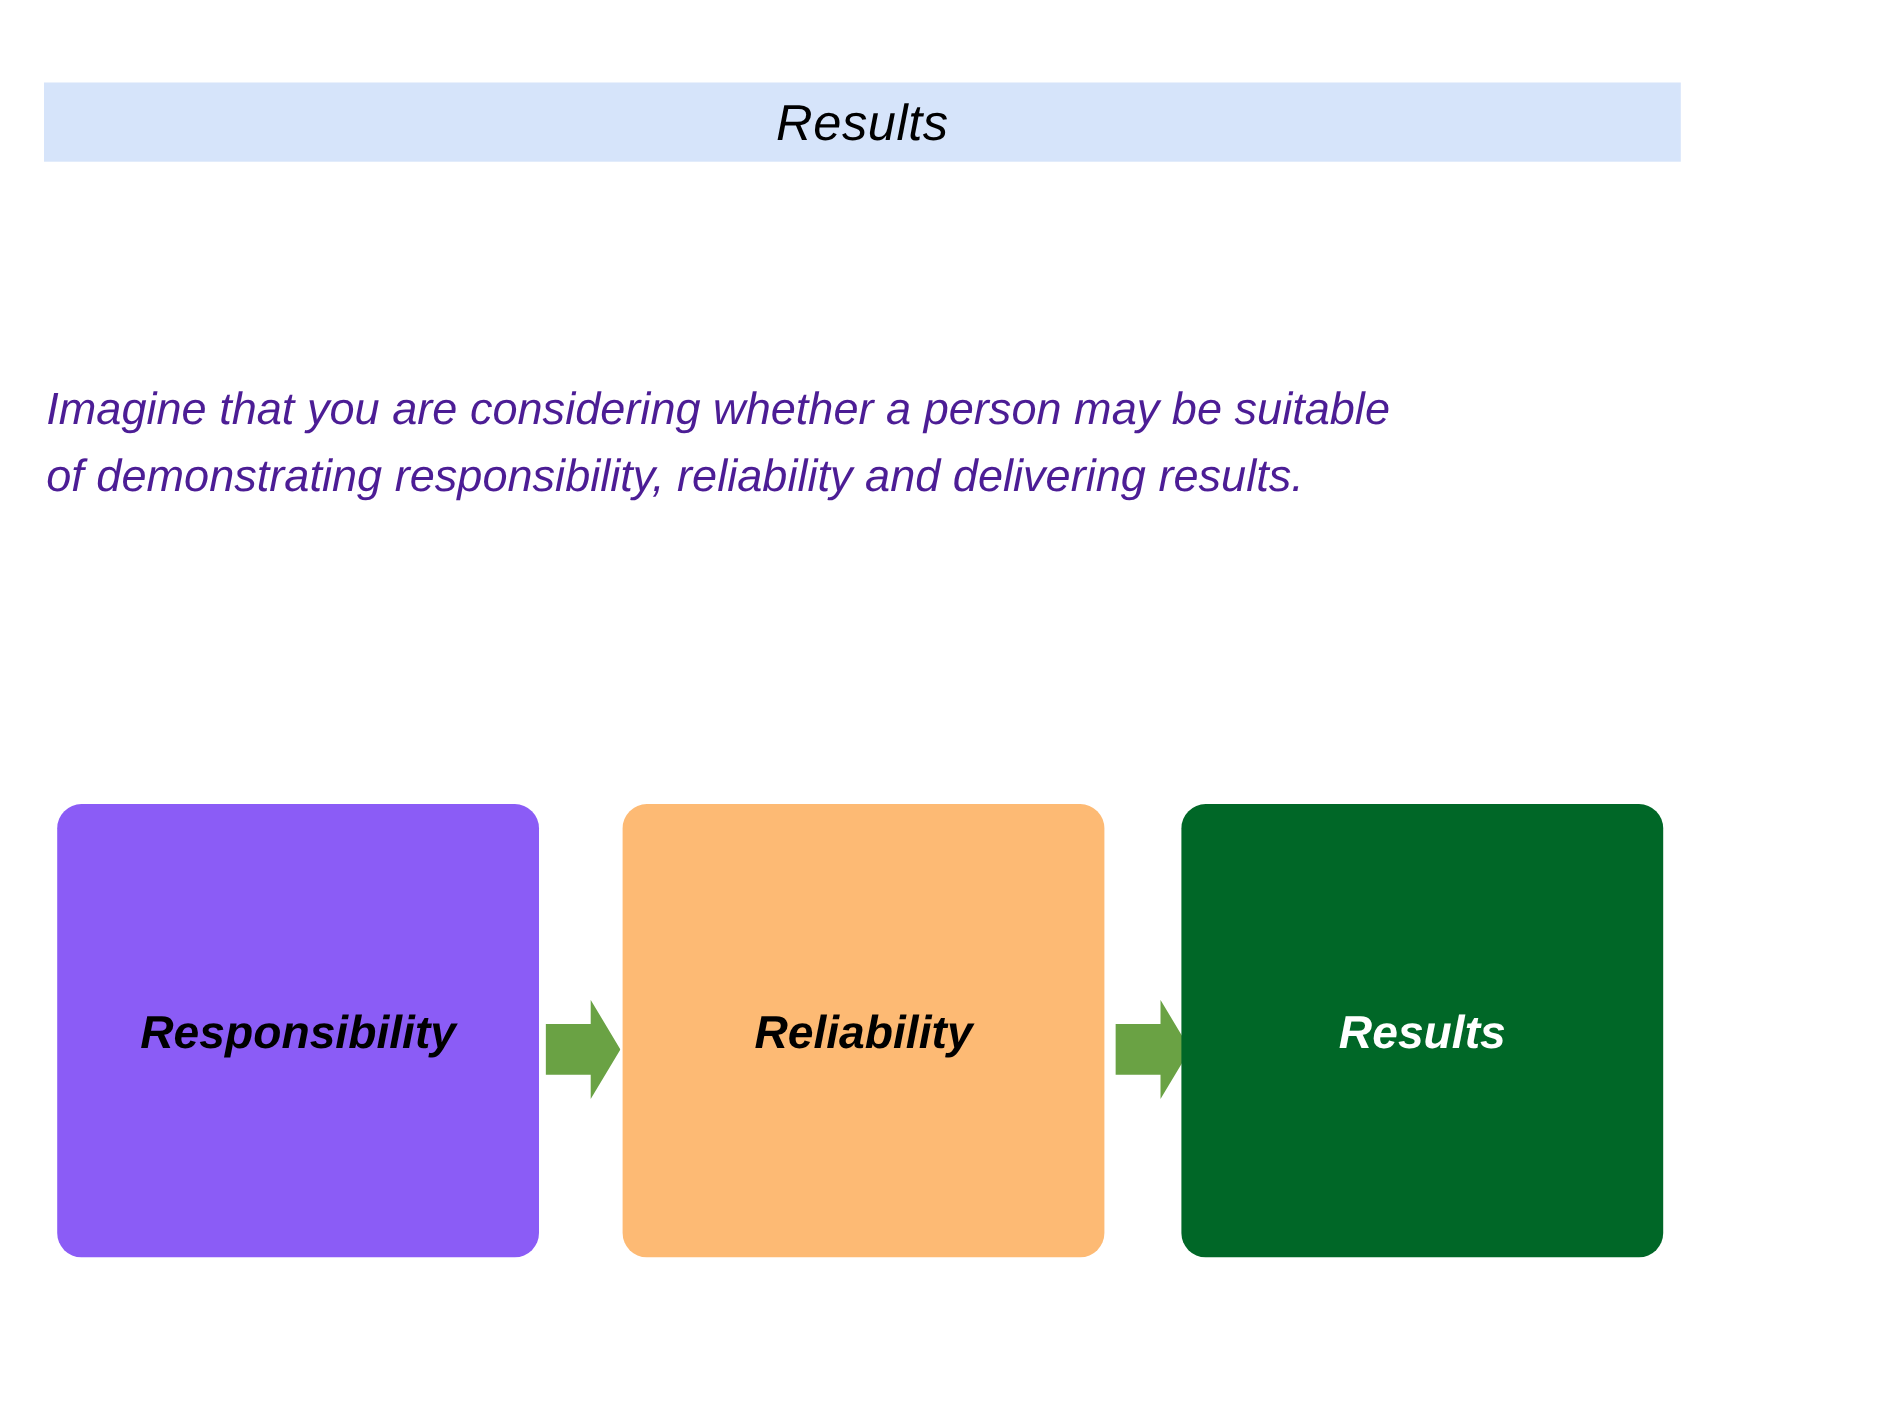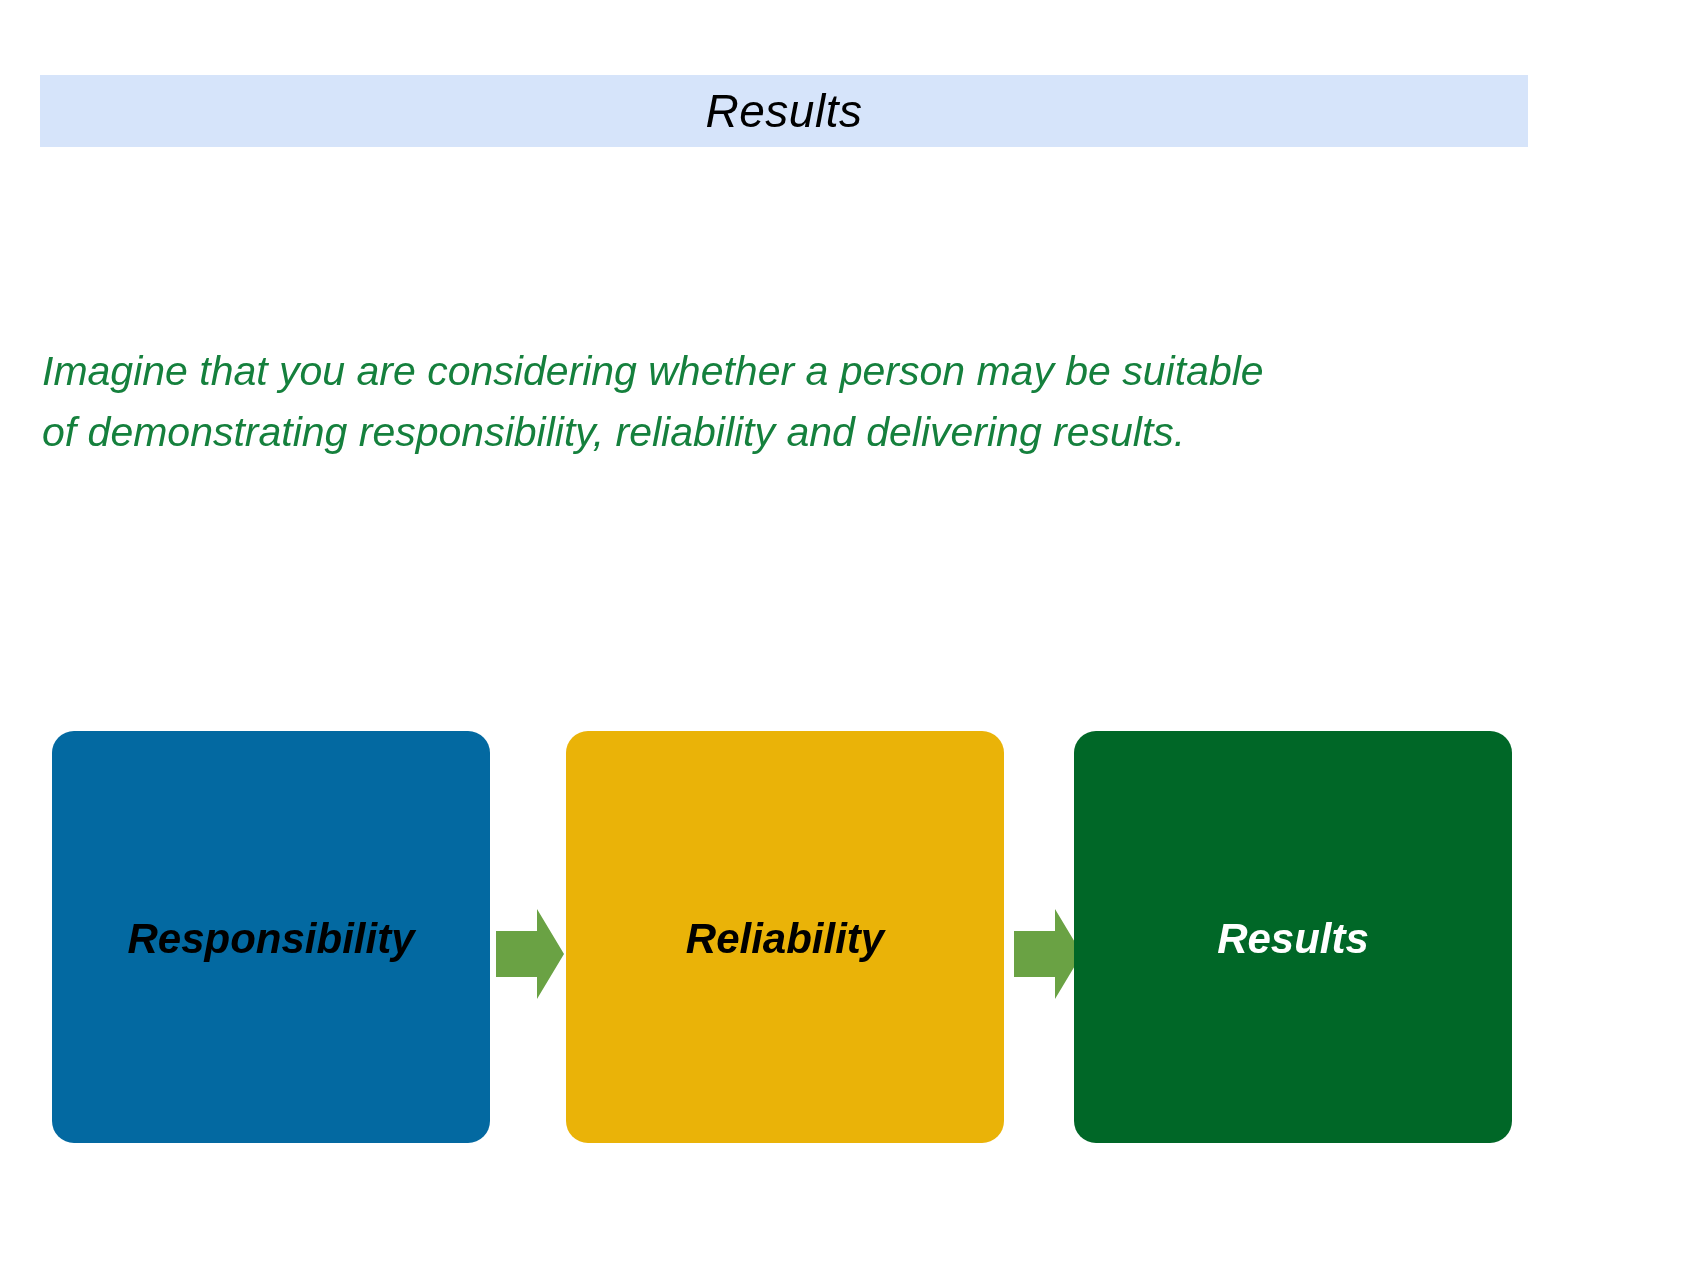--- a/index.html
+++ b/index.html
@@ -46,21 +46,21 @@
 
   
   .body-paragraph {
     position: absolute;
     left: 42px;
     top: 318px;
     width: 1500px;
     font-size: 41px;
     font-style: italic;
     font-weight: 400;
-    color: #15803d;
+    color: #4c1d95;
     line-height: 61px;
   }
   .body-paragraph .line {
     display: block;
     white-space: nowrap;
   }
 
   
   .flow-row {
     position: absolute;
@@ -84,24 +84,24 @@
     right: 0;
     top: 185px;
     text-align: center;
     font-size: 42px;
     font-weight: bold;
     font-style: italic;
     line-height: 1.1;
     white-space: nowrap;
   }
 
-  .box-responsibility { left: 52px;  background: #0369a1; }
+  .box-responsibility { left: 52px;  background: #8b5cf6; }
   .box-responsibility .box-label { color: #000000; }
 
-  .box-reliability    { left: 566px; background: #eab308; }
+  .box-reliability    { left: 566px; background: #fdba74; }
   .box-reliability .box-label { color: #000000; }
 
   .box-results        { left: 1074px; background: #006727; }
   .box-results .box-label { color: #ffffff; }
 
   
   .flow-arrow {
     position: absolute;
     top: 178px;
     width: 68px;

